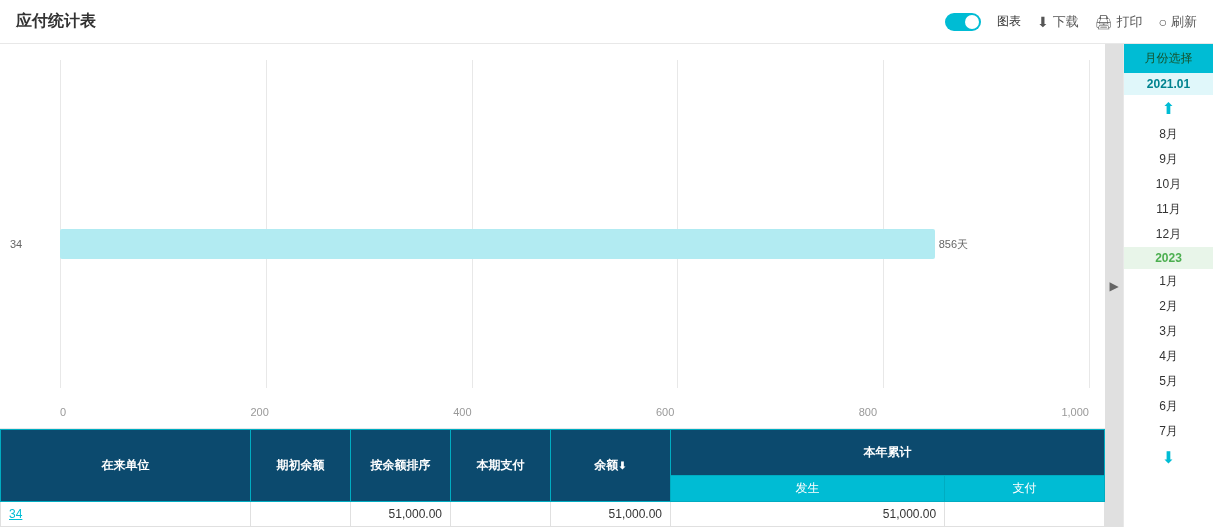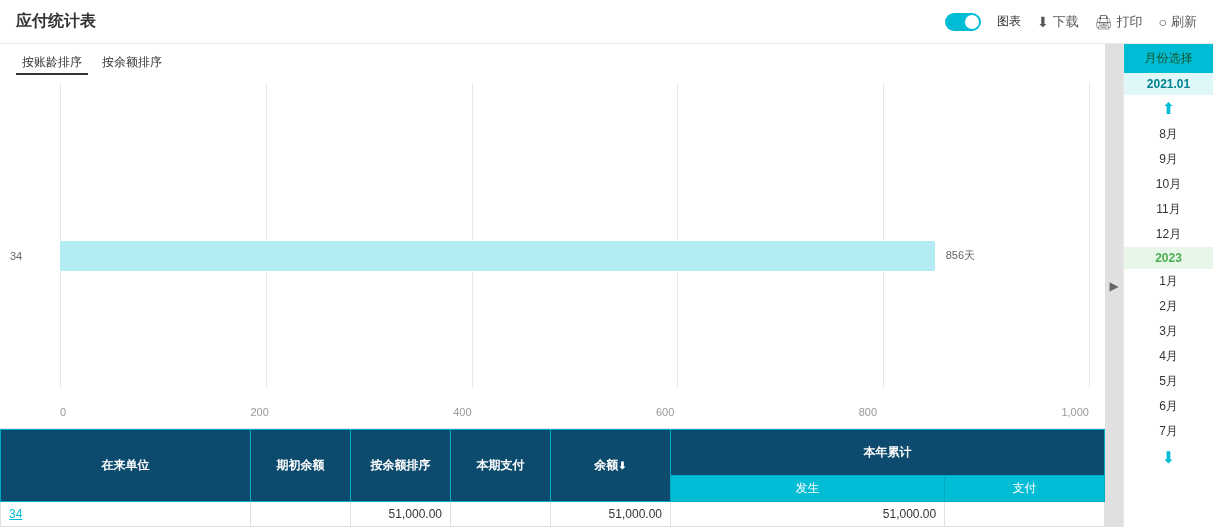--- a/index.html
+++ b/index.html
@@ -92,43 +92,39 @@
         <span>刷新</span>
       </div>
     </div>
   </div>
 
   <div class="main">
 
     <div class="chart-area">
 
       <div class="chart-header">
-        <div class="chart-sort-btns">
-          <span class="sort-btn active">按账龄排序</span>
-          <span class="sort-btn">按余额排序</span>
-        </div>
       </div>
 
       <div class="chart-viz">
 
         <div class="grid-lines">
           <div class="grid-line" style="left:0%"></div>
           <div class="grid-line" style="left:20%"></div>
           <div class="grid-line" style="left:40%"></div>
           <div class="grid-line" style="left:60%"></div>
           <div class="grid-line" style="left:80%"></div>
           <div class="grid-line" style="left:100%"></div>
         </div>
 
         <div style="position:absolute; top:50%; transform:translateY(-50%); left:60px; right:16px;">
           <div style="display:flex; align-items:center;">
             <span style="position:absolute; left:-50px; font-size:11px; color:#666;">34</span>
             <div class="bar" style="width:85%;">
             </div>
-            <span style="margin-left:11px; font-size:11px; color:#666;">856天</span>
+            <span style="margin-left:4px; font-size:11px; color:#666;">856天</span>
           </div>
         </div>
 
         <div class="x-axis">
           <span class="x-tick">0</span>
           <span class="x-tick">200</span>
           <span class="x-tick">400</span>
           <span class="x-tick">600</span>
           <span class="x-tick">800</span>
           <span class="x-tick">1,000</span>

